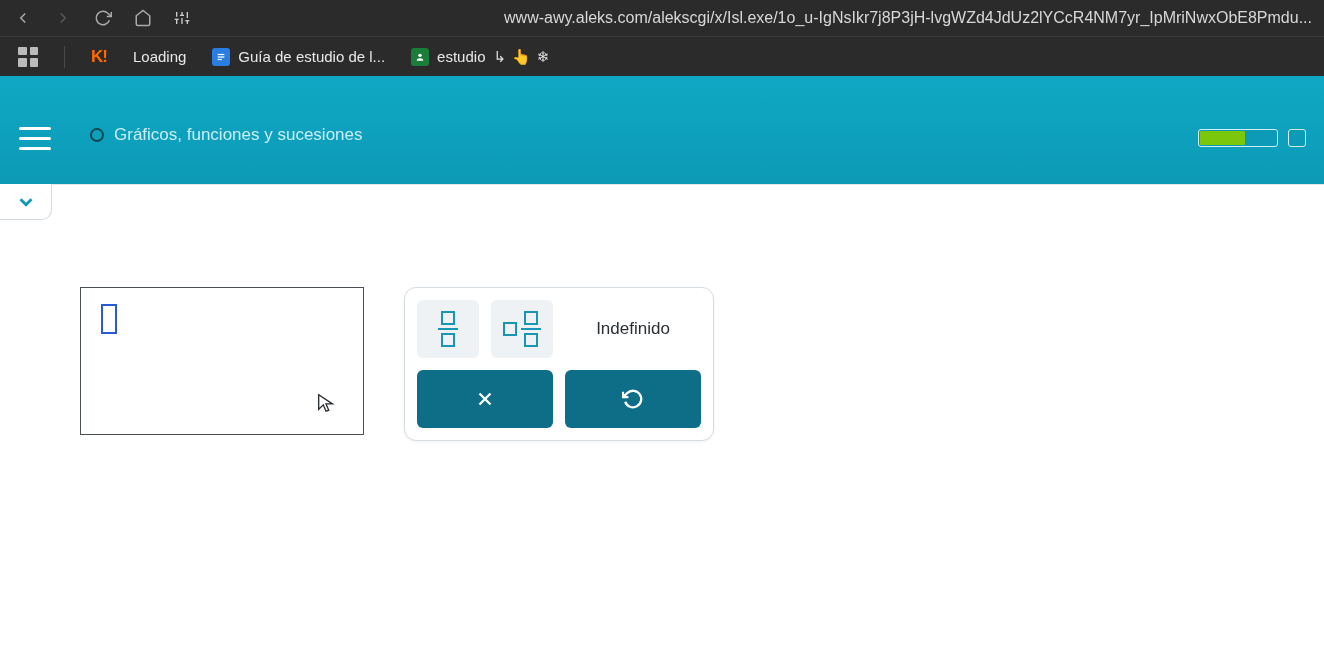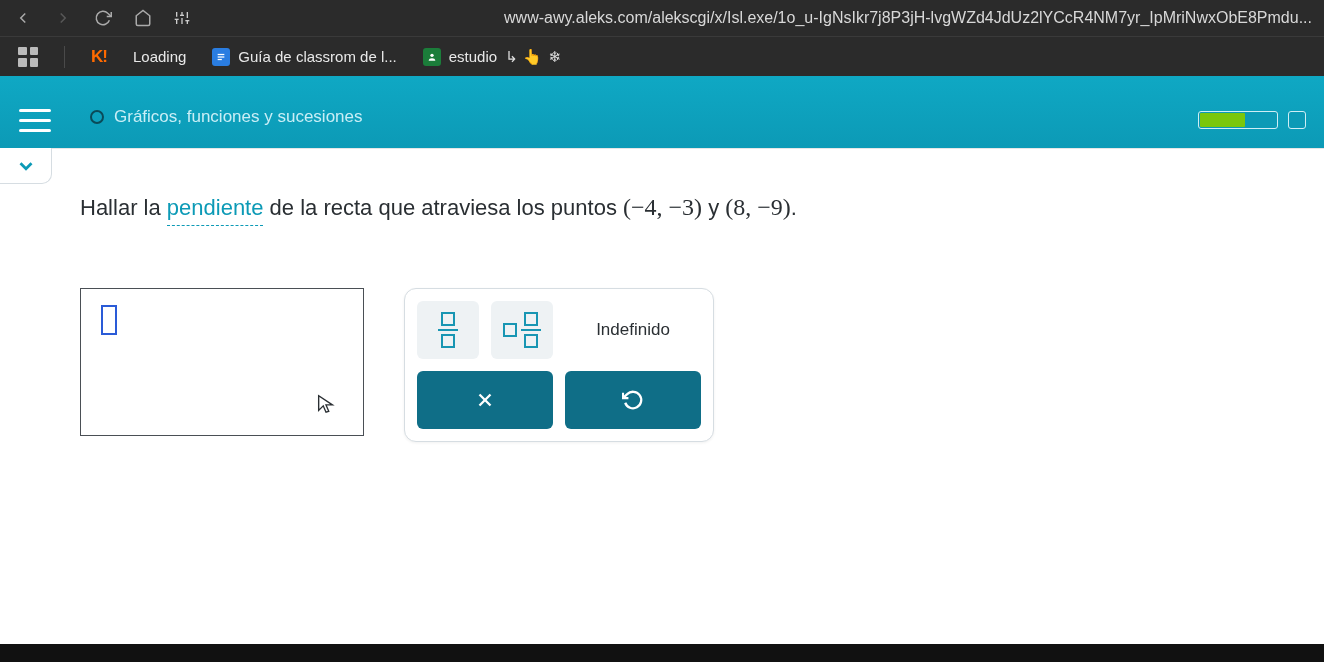--- a/index.html
+++ b/index.html
@@ -64,21 +64,21 @@
       display: inline-flex; align-items: center; justify-content: center;
       font-size: 11px;
     }
     .fav-blue { background: #2a7de1; color: #fff; }
     .fav-green { background: #1b7d3a; color: #fff; }
     .bm-extras { display: flex; gap: 6px; align-items: center; font-size: 15px; color:#ddd;}
     
     
     .aleks-header {
       background: linear-gradient(#0fa8c4,#0c9ab6);
-      height: 72px;
+      height: 108px;
       display: flex;
       align-items: center;
       padding: 16px 18px 0 0;
       color: #fff;
       position: relative;
     }
     .hamburger {
       width: 70px; height: 90px;
       display: flex; flex-direction: column;
       justify-content: center; align-items: center;
@@ -282,21 +282,21 @@
     <span>Loading</span>
   </div>
   <div class="bm-item">
     <span class="bm-favicon fav-blue">
       <svg width="10" height="10" viewBox="0 0 24 24" fill="none" stroke="currentColor" stroke-width="3">
           <line x1="4" y1="6" x2="20" y2="6"></line>
           <line x1="4" y1="12" x2="20" y2="12"></line>
           <line x1="4" y1="18" x2="14" y2="18"></line>
         </svg>
     </span>
-    <span>Guía de classrom de l...</span>
+    <span>Guía de estudio de l...</span>
   </div>
   <div class="bm-item">
     <span class="bm-favicon fav-green">
       <svg width="10" height="10" viewBox="0 0 24 24" fill="currentColor">
           <circle cx="12" cy="8" r="4"></circle>
           <path d="M4 21c0-4 4-6 8-6s8 2 8 6"></path>
         </svg>
     </span>
     <span>estudio</span>
     <span class="bm-extras">
@@ -327,29 +327,20 @@
 
 <div class="content-wrap">
   <div class="left-rail">
     <div class="collapse-tab">
       <svg width="22" height="22" viewBox="0 0 24 24" fill="none" stroke="currentColor" stroke-width="3">
           <polyline points="6 9 12 15 18 9"></polyline>
         </svg>
     </div>
   </div>
   <div class="content">
-    <div class="question">
-      <span class="pre">Hallar la </span>
-      <span class="term-link">pendiente</span>
-      <span class="pre"> de la recta que atraviesa los puntos </span>
-      <span class="math">(−4, −3)</span>
-      <span class="pre"> y </span>
-      <span class="math">(8, −9)</span>
-      <span class="pre">.</span>
-    </div>
 
     <div class="work-row">
       <div class="answer-box">
         <span class="answer-placeholder"></span>
         <span class="cursor-arrow">
           <svg width="22" height="26" viewBox="0 0 24 24" fill="none" stroke="currentColor" stroke-width="1.5">
               <path d="M4 3l0 16 5-5 3 7 3-1-3-7 7 0z"></path>
             </svg>
         </span>
       </div>

